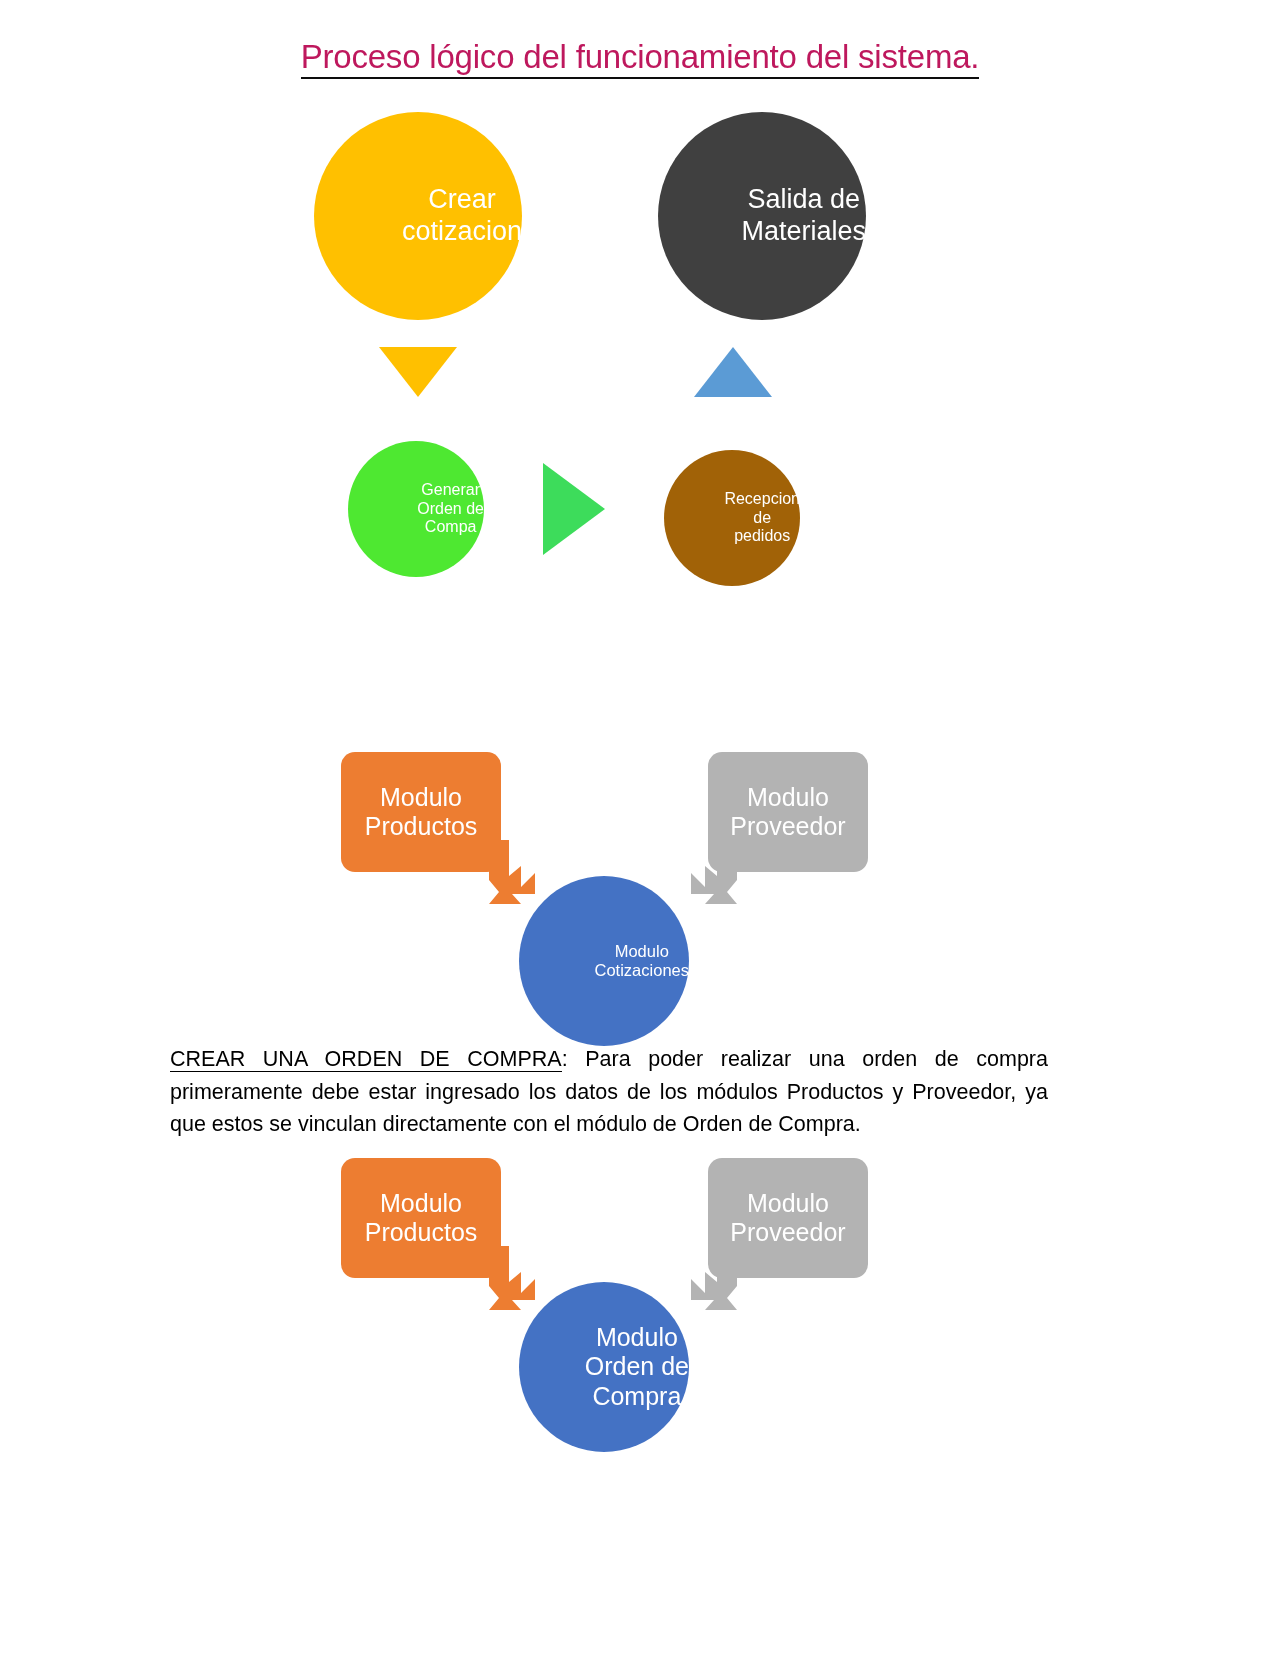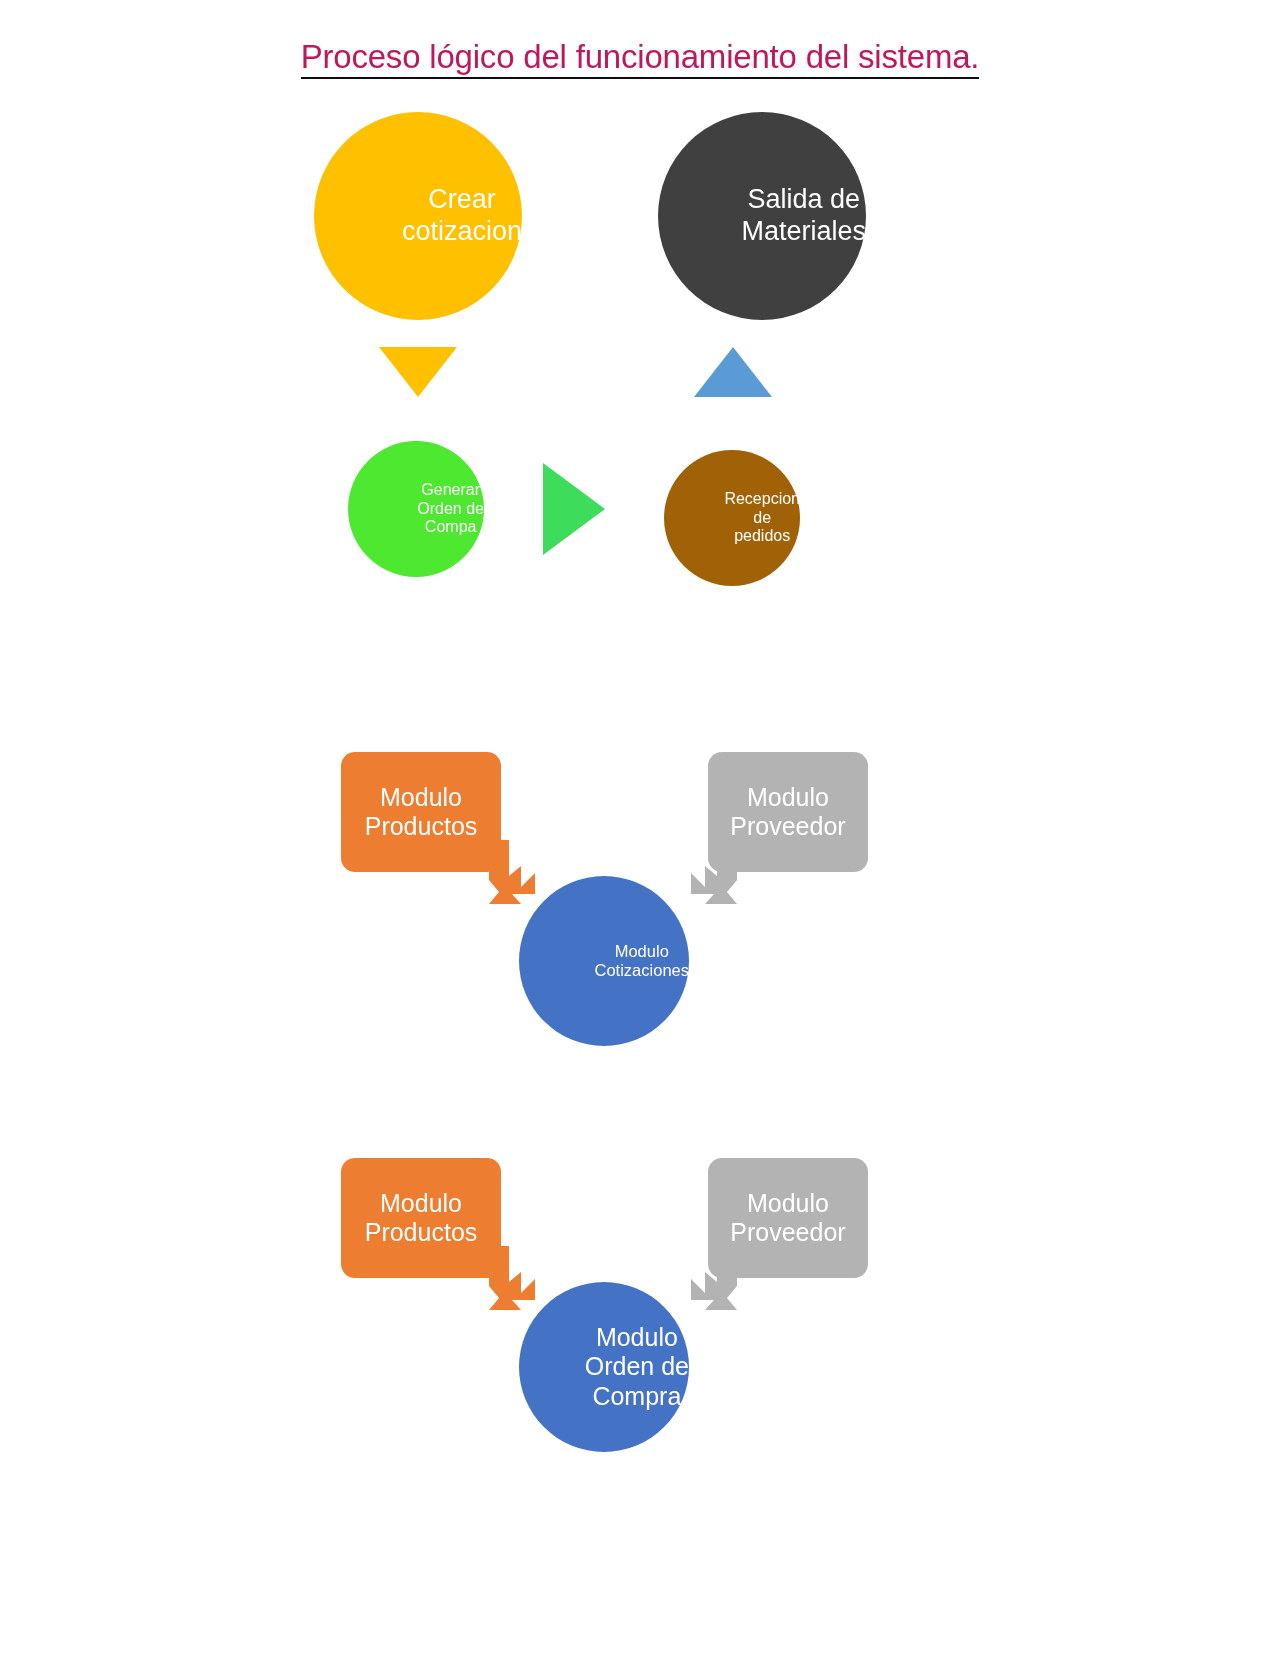--- a/index.html
+++ b/index.html
@@ -148,20 +148,23 @@
           <path d="M0 0 L20 0 L20 36 L32 26 L32 47 L46 33 L46 54 L23 54 L32 64 L0 64 L10 52 L0 40 Z" fill="#b3b3b3"></path>
         </g>
       </svg>
     </div>
 
     <div class="circle t-small" style="left:519px; top:876px; width:170px; height:170px; background:#4472c4;">
       <span class="nl">Modulo<br>Cotizaciones</span>
     </div>
   </div>
 
+  <div class="para" style="top:1043px;">
+    <span class="lead">CREAR UNA ORDEN DE COMPRA</span><span>: Para poder realizar una orden de compra primeramente debe estar ingresado los datos de los módulos Productos y Proveedor, ya que estos se vinculan directamente con el módulo de Orden de Compra.</span>
+  </div>
 
   <div>
 
     <div class="roundbox t-mid" style="left:341px; top:1158px; width:160px; height:120px; background:#ed7d31;">
       <span class="nl">Modulo<br>Productos</span>
     </div>
 
     <div class="roundbox t-mid" style="left:708px; top:1158px; width:160px; height:120px; background:#b3b3b3;">
       <span class="nl">Modulo<br>Proveedor</span>
     </div>

